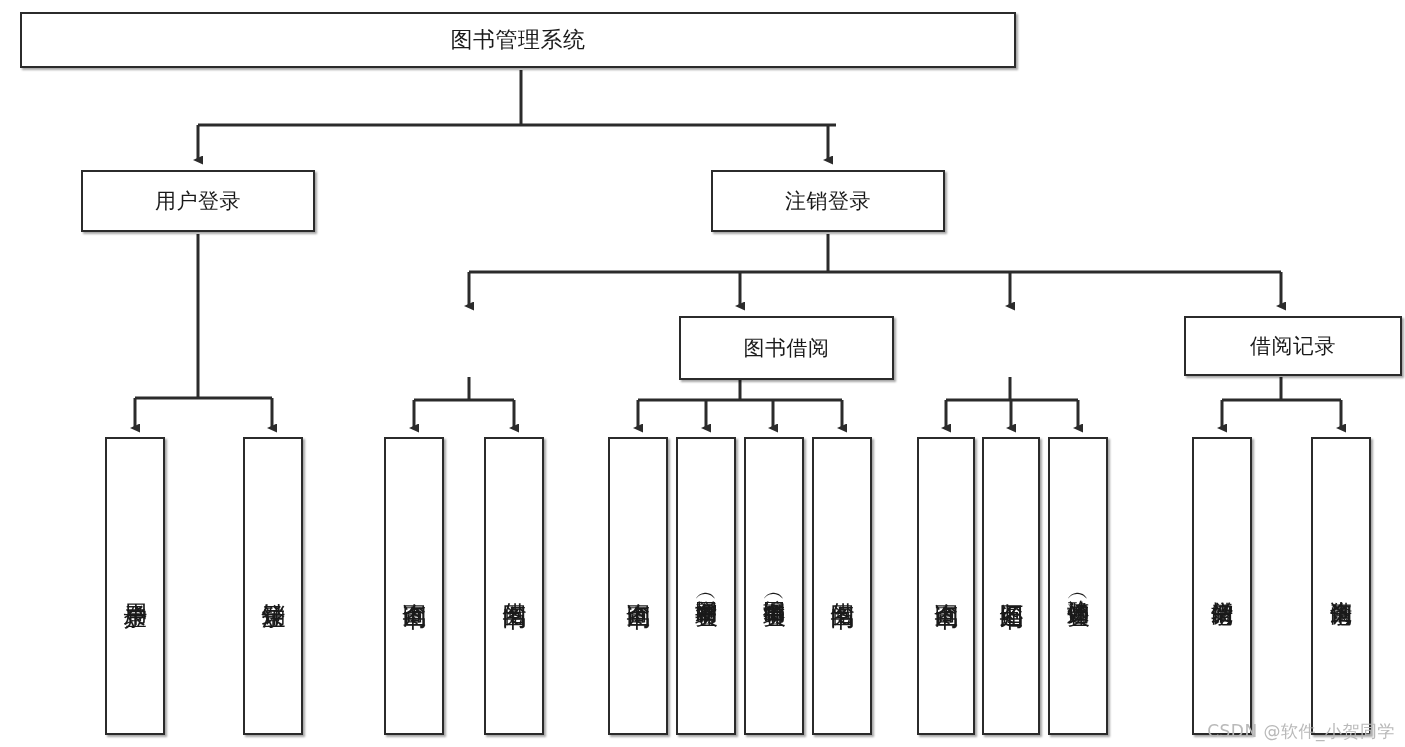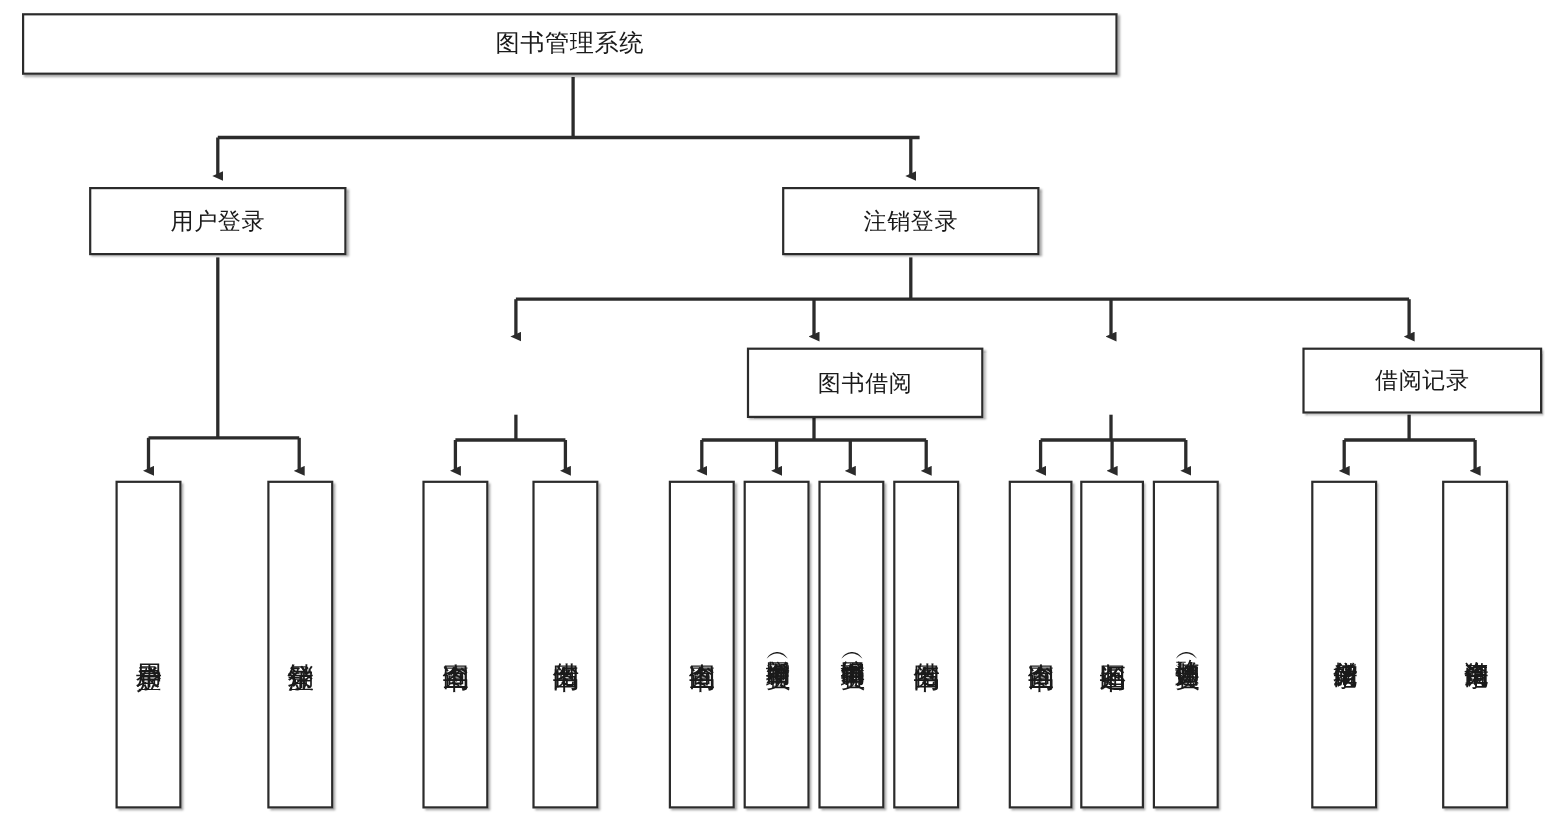--- a/index.html
+++ b/index.html
@@ -188,14 +188,15 @@
     <span class="label">确认归还（管理员）</span>
   </div>
 
   <div class="node v narrow" style="left:1192px; top:437px; width:60px; height:298px;">
     <span class="label">新增借阅记录</span>
   </div>
   <div class="node v narrow" style="left:1311px; top:437px; width:60px; height:298px;">
     <span class="label">查询借阅记录</span>
   </div>
 
+  <div class="watermark">CSDN @软件_小贺同学</div>
 
 </div>
 
 </body></html>

